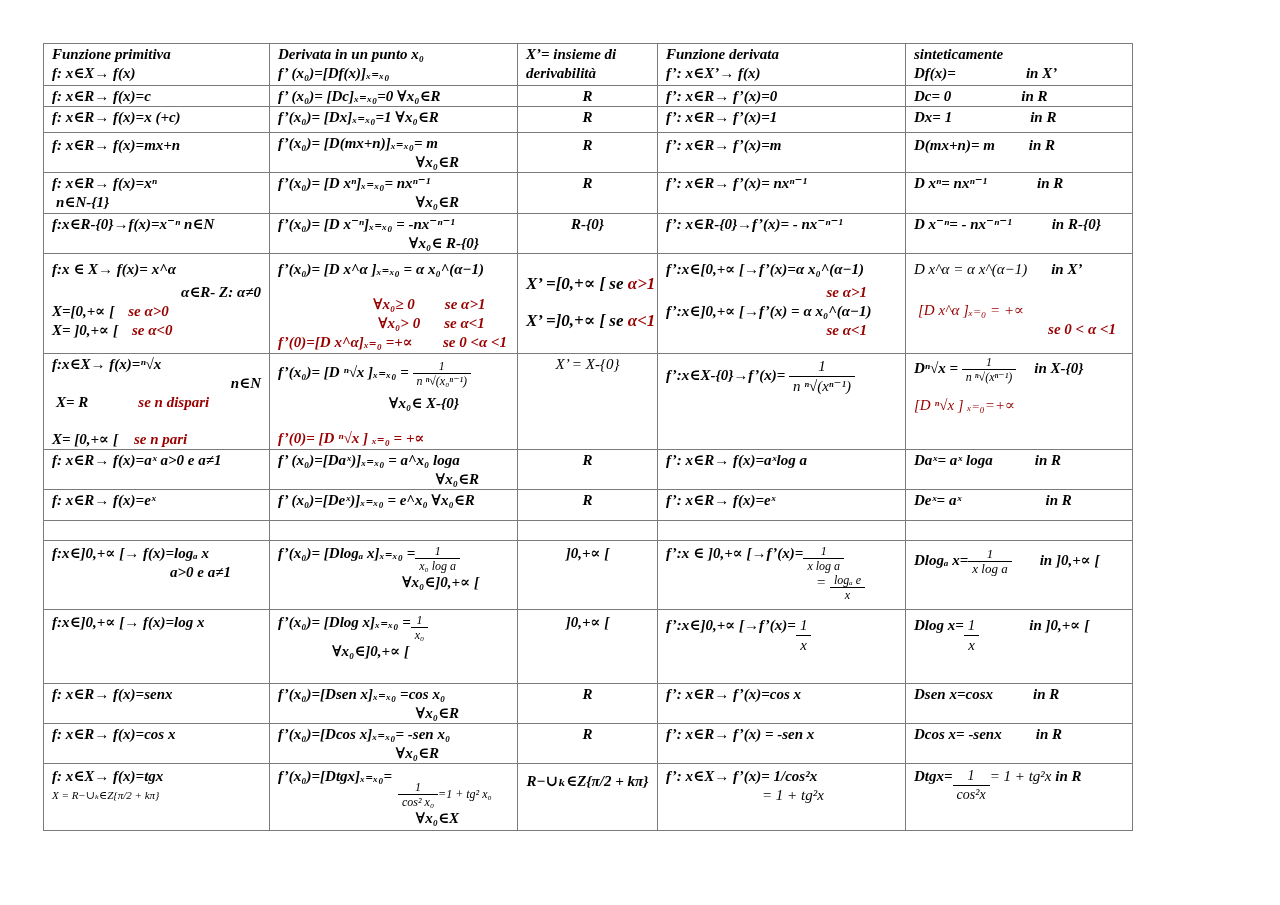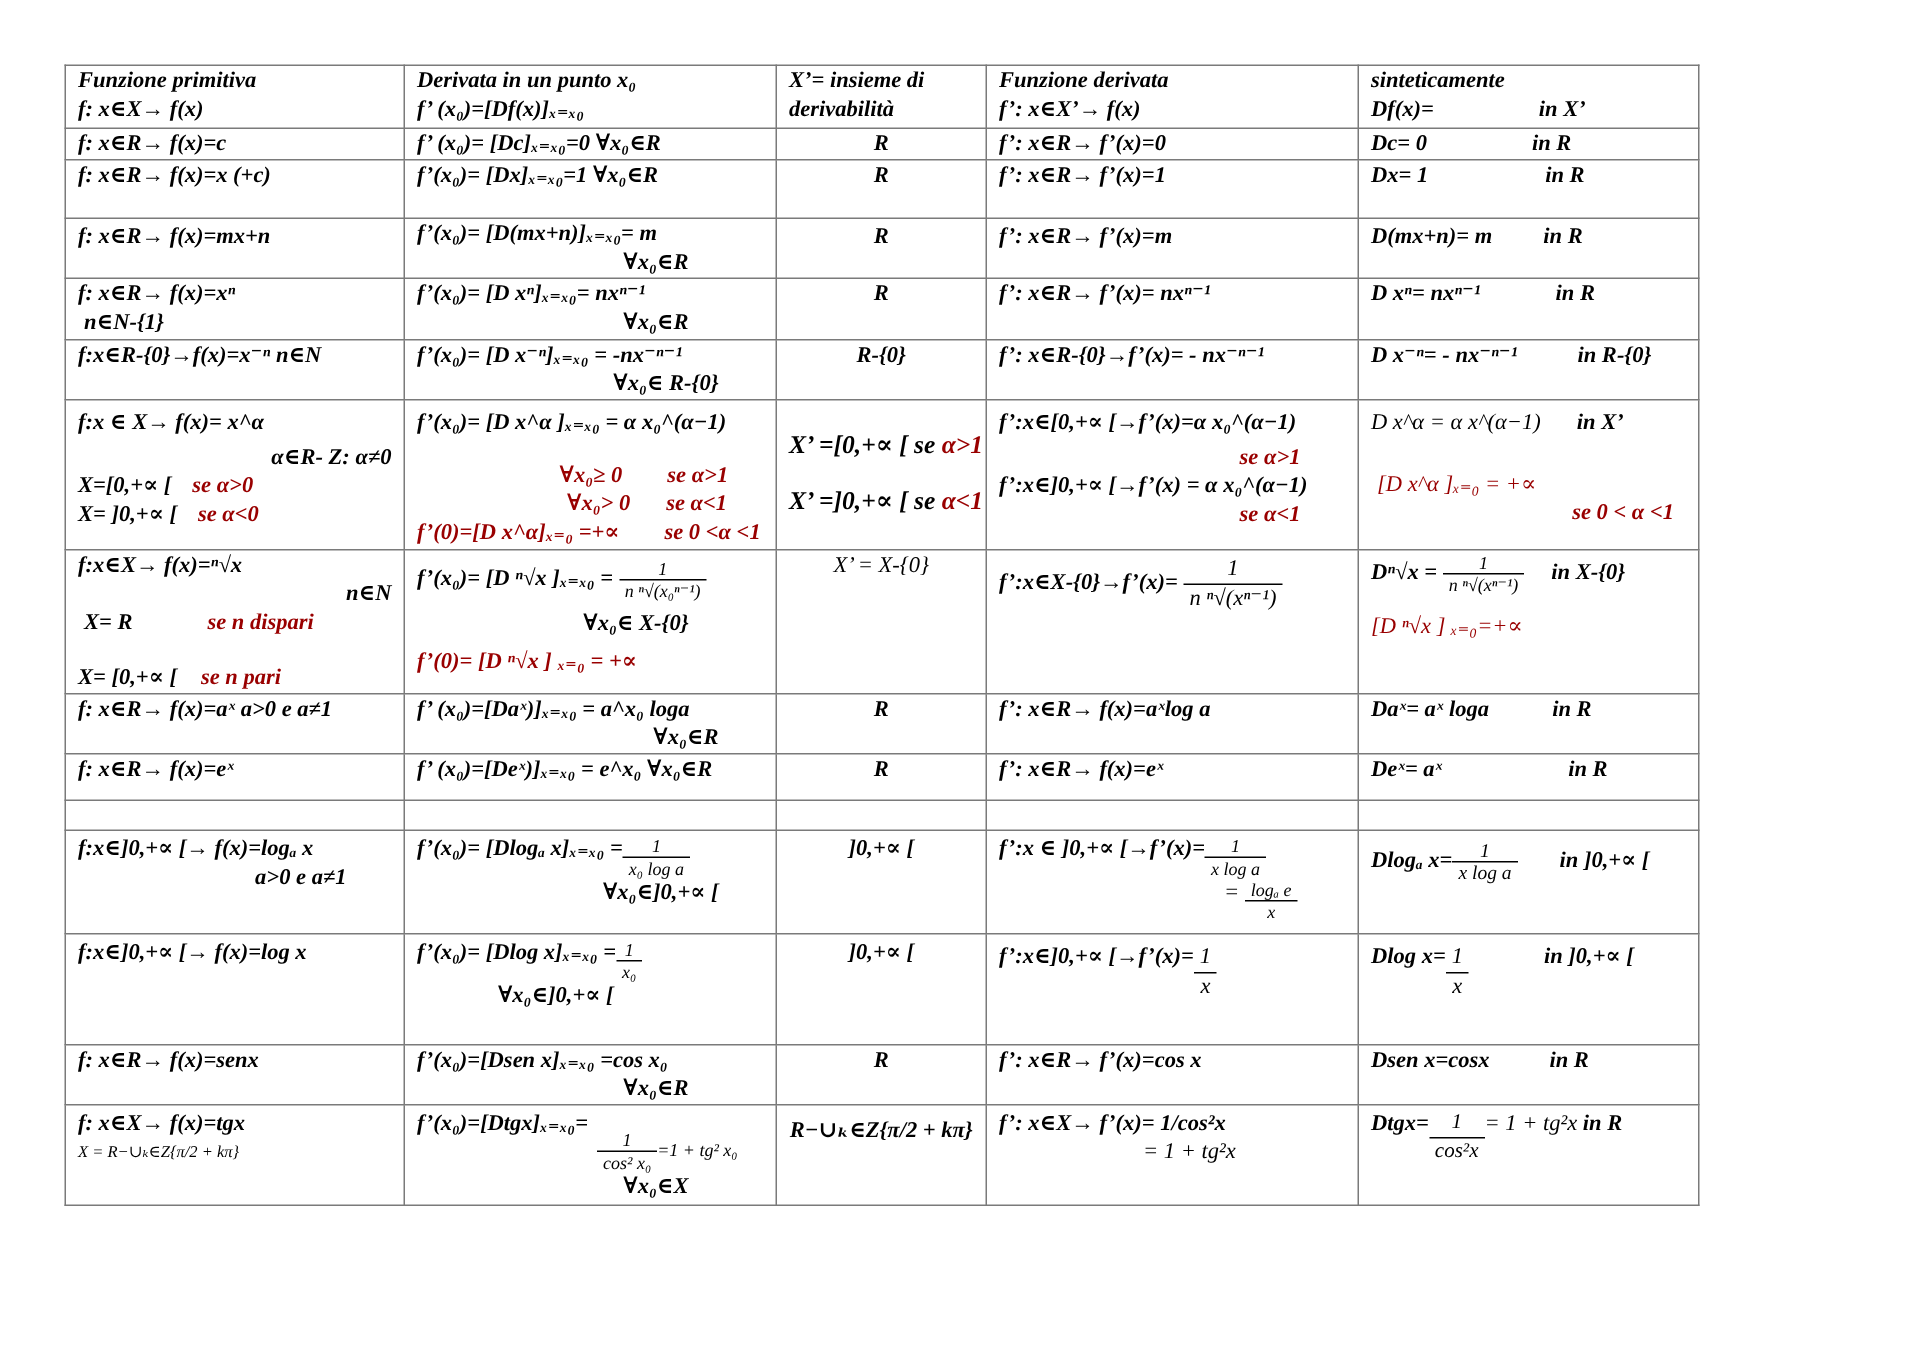--- a/index.html
+++ b/index.html
@@ -60,21 +60,21 @@
   </tr>
 
   <tr style="height:21px">
     <td>f: x∈R→ f(x)=c</td>
     <td>f’ (x₀)= [Dc]ₓ₌ₓ₀=0   ∀x₀∈R</td>
     <td class="c-center">R</td>
     <td>f’: x∈R→ f’(x)=0</td>
     <td class="syn"><span>Dc= 0</span><span class="pad" style="width:70px"></span><span>in R</span></td>
   </tr>
 
-  <tr style="height:39px">
+  <tr style="height:26px">
     <td>f: x∈R→ f(x)=x (+c)</td>
     <td>f’(x₀)= [Dx]ₓ₌ₓ₀=1    ∀x₀∈R</td>
     <td class="c-center">R</td>
     <td>f’: x∈R→ f’(x)=1</td>
     <td class="syn"><span>Dx= 1</span><span class="pad" style="width:78px"></span><span>in R</span></td>
   </tr>
 
   <tr style="height:39px">
     <td style="padding-top:3px">f: x∈R→ f(x)=mx+n</td>
     <td>
@@ -144,21 +144,21 @@
   <tr style="height:96px">
     <td>
       <span class="line">f:x∈X→ f(x)=ⁿ√x</span>
       <span class="line right">n∈N</span>
       <span class="line" style="padding-left:4px"><span>X= R</span><span class="pad" style="width:50px"></span><span class="red">se n dispari</span></span>
       <span class="line" style="margin-top:18px"><span>X= [0,+∝ [</span><span class="pad" style="width:16px"></span><span class="red">se n pari</span></span>
     </td>
     <td>
       <span class="line" style="margin-top:4px"><span>f’(x₀)= [D ⁿ√x ]ₓ₌ₓ₀ =</span> <span class="frac"><span class="num">1</span><span class="den">n ⁿ√(x₀ⁿ⁻¹)</span></span></span>
       <span class="line right" style="padding-right:50px;margin-top:6px">∀x₀∈ X-{0}</span>
-      <span class="line red" style="margin-top:6px">f’(0)= [D ⁿ√x ] ₓ₌₀ = +∝</span>
+      <span class="line red" style="margin-top:16px">f’(0)= [D ⁿ√x ] ₓ₌₀ = +∝</span>
     </td>
     <td class="c-center" style="font-weight:normal">X’ = X-{0}</td>
     <td>
       <span class="line" style="margin-top:2px"><span>f’:x∈X-{0}→f’(x)=</span> <span class="frac" style="font-size:15px;line-height:19px"><span class="num">1</span><span class="den">n ⁿ√(xⁿ⁻¹)</span></span></span>
     </td>
     <td class="syn">
       <span class="line"><span style="font-weight:bold">Dⁿ√x =</span> <span class="frac"><span class="num">1</span><span class="den">n ⁿ√(xⁿ⁻¹)</span></span><span class="pad" style="width:18px"></span><span>in X-{0}</span></span>
       <span class="line red" style="margin-top:12px;font-weight:normal">[D ⁿ√x ] ₓ₌₀=+∝</span>
     </td>
   </tr>
@@ -228,20 +228,30 @@
     <td>f: x∈R→ f(x)=senx</td>
     <td>
       <span class="line">f’(x₀)=[Dsen x]ₓ₌ₓ₀ =cos x₀</span>
       <span class="line right" style="padding-right:50px">∀x₀∈R</span>
     </td>
     <td class="c-center">R</td>
     <td>f’: x∈R→ f’(x)=cos x</td>
     <td class="syn"><span>Dsen x=cosx</span><span class="pad" style="width:40px"></span><span>in R</span></td>
   </tr>
 
+  <tr style="height:40px">
+    <td>f: x∈R→ f(x)=cos x</td>
+    <td>
+      <span class="line">f’(x₀)=[Dcos x]ₓ₌ₓ₀= -sen x₀</span>
+      <span class="line right" style="padding-right:70px">∀x₀∈R</span>
+    </td>
+    <td class="c-center">R</td>
+    <td>f’: x∈R→ f’(x) = -sen x</td>
+    <td class="syn"><span>Dcos x= -senx</span><span class="pad" style="width:34px"></span><span>in R</span></td>
+  </tr>
 
   <tr style="height:67px">
     <td style="padding-top:3px">
       <span class="line">f: x∈X→ f(x)=tgx</span>
       <span class="line small" style="font-size:11px;font-style:italic">X = R−∪ₖ∈Z{π/2 + kπ}</span>
     </td>
     <td style="padding-top:3px">
       <span class="line">f’(x₀)=[Dtgx]ₓ₌ₓ₀=</span>
       <span class="line" style="padding-left:120px;margin-top:-6px"><span class="frac"><span class="num">1</span><span class="den">cos² x₀</span></span><span class="small" style="font-size:12px">=1 + tg² x₀</span></span>
       <span class="line right" style="padding-right:50px">∀x₀∈X</span>

